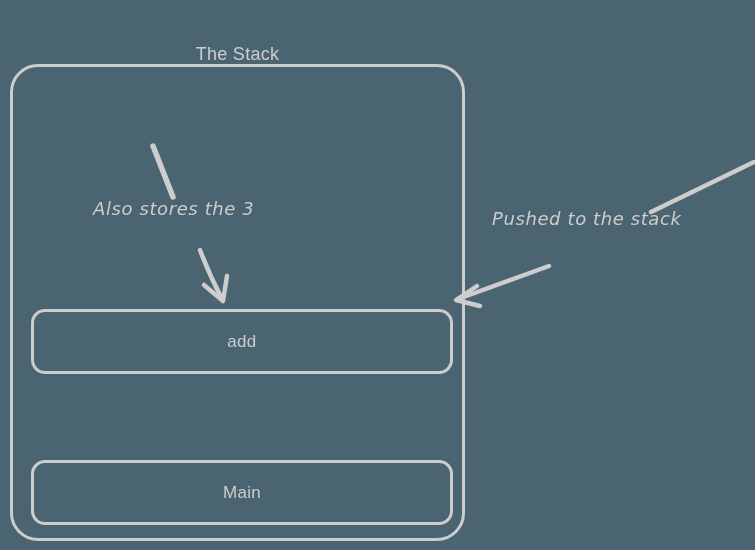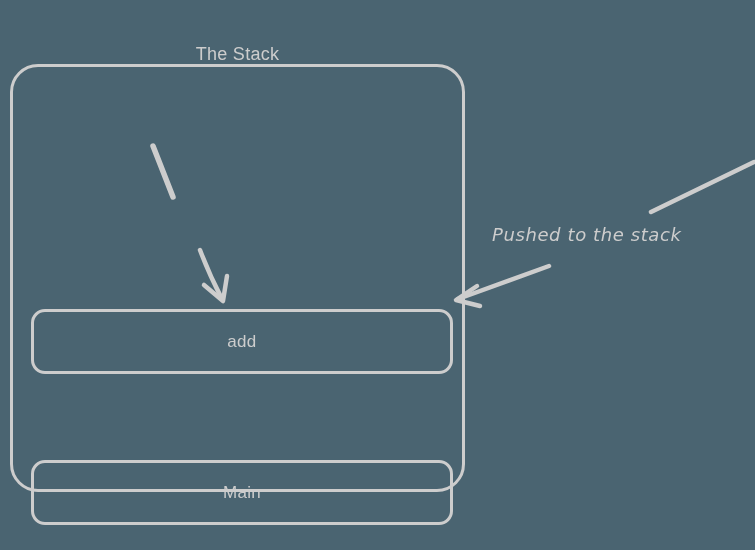--- a/index.html
+++ b/index.html
@@ -23,21 +23,21 @@
     width: 455px;
     text-align: center;
     font-size: 18px;
     letter-spacing: 0.3px;
     color: var(--color-text);
     margin-top: 35px;
   }
   .stack-container {
     position: absolute;
     left: 10px; top: 64px;
-    width: 455px; height: 428px;
+    width: 455px; height: 477px;
     border: 3px solid var(--color-stroke);
     border-radius: 28px;
   }
   .stack-frame {
     position: absolute;
     left: 18px;
     width: 422px;
     border: 3px solid var(--color-stroke);
     border-radius: 14px;
     display: flex;
@@ -54,21 +54,21 @@
     position: absolute;
     color: var(--color-text);
     font-family: "DejaVu Sans", sans-serif;
     font-style: italic;
     font-size: 18px;
     line-height: 25px;
     letter-spacing: 0.6px;
     white-space: nowrap;
   }
   .annotation-scalar { left: 93px;  top: 196px; }
-  .annotation-push   { left: 492px; top: 222px; }
+  .annotation-push   { left: 492px; top: 206px; }
   .arrow-overlay {
     position: absolute;
     left: 0; top: 0;
     width: 755px; height: 550px;
     pointer-events: none;
   }
   .arrow-overlay path {
     stroke: var(--color-stroke);
     fill: none;
     stroke-linecap: round;
@@ -83,20 +83,21 @@
 <div class="stack-container">
   <div class="stack-frame frame-add">
     <span>add</span>
   </div>
   <div class="stack-frame frame-main">
     <span>Main</span>
   </div>
 </div>
 
 <div class="annotation annotation-scalar">
+  <div>Also stores the 3</div>
 </div>
 
 <div class="annotation annotation-push">
   <div>Pushed to the stack</div>
 </div>
 
 <svg class="arrow-overlay" viewBox="0 0 755 550" xmlns="http://www.w3.org/2000/svg">
 
   <path d="M153 146 L173 197" stroke-width="5.5"></path>
 

